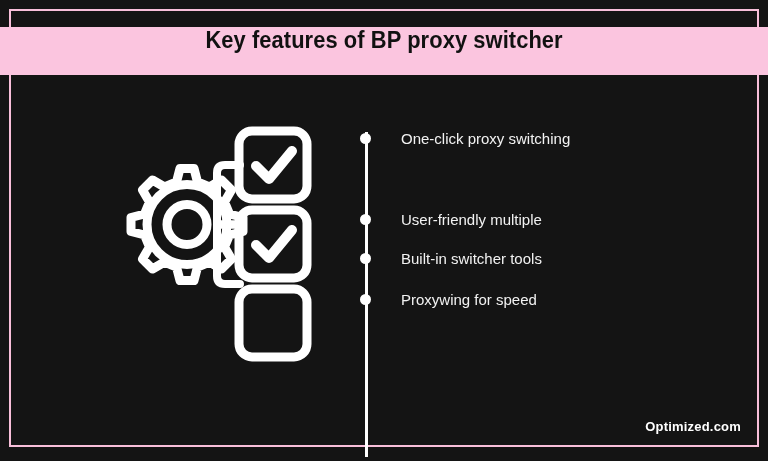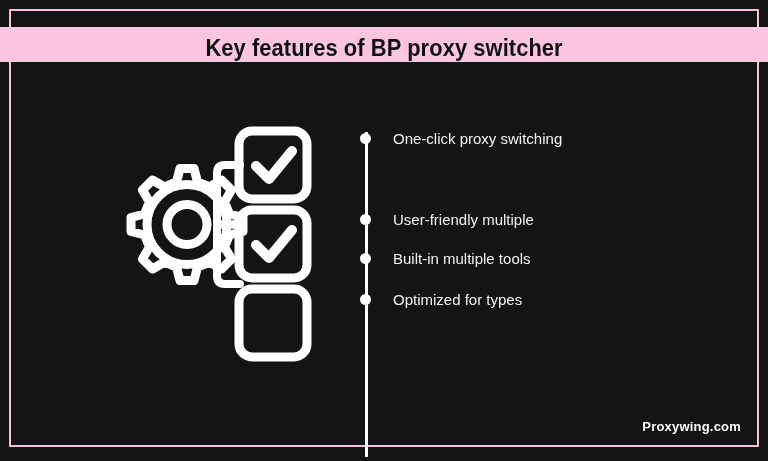--- a/index.html
+++ b/index.html
@@ -29,24 +29,24 @@
     border: 2px solid #f8bfda;
     pointer-events: none;
   }
 
   
   .title-band {
     position: absolute;
     left: 0;
     top: 27px;
     width: 768px;
-    height: 35px;
+    height: 48px;
     background: #fbc5df;
     display: flex;
-    align-items: flex-end;
+    align-items: flex-start;
     justify-content: center;
     z-index: 3;
   }
 
   .title-text {
     font-family: "Liberation Sans Narrow", "Liberation Sans", sans-serif;
     font-size: 23px;
     font-weight: bold;
     color: #111111;
     letter-spacing: 0.1px;
@@ -94,21 +94,21 @@
     width: 11px;
     height: 11px;
     border-radius: 50%;
     background: #ffffff;
     flex: 0 0 auto;
     position: relative;
     z-index: 2;
   }
 
   .feature-label {
-    margin-left: 22px;
+    margin-left: 30px;
     font-size: 15px;
     color: #f2f2f2;
     white-space: nowrap;
     line-height: 1;
   }
 
   .footer-brand {
     position: absolute;
     right: 27px;
     bottom: 27px;
@@ -201,24 +201,24 @@
     </div>
 
 
     <div class="feature-item" style="top:89px">
       <span class="bullet"></span>
       <span class="feature-label">User-friendly multiple</span>
     </div>
 
     <div class="feature-item" style="top:128px">
       <span class="bullet"></span>
-      <span class="feature-label">Built-in multiple tools</span>
+      <span class="feature-label">Built-in switcher tools</span>
     </div>
 
     <div class="feature-item" style="top:169px">
       <span class="bullet"></span>
-      <span class="feature-label">Optimized for types</span>
+      <span class="feature-label">Proxywing for speed</span>
     </div>
   </div>
 
-  <div class="footer-brand">Proxywing.com</div>
+  <div class="footer-brand">Optimized.com</div>
 
 </div>
 
 </body></html>

